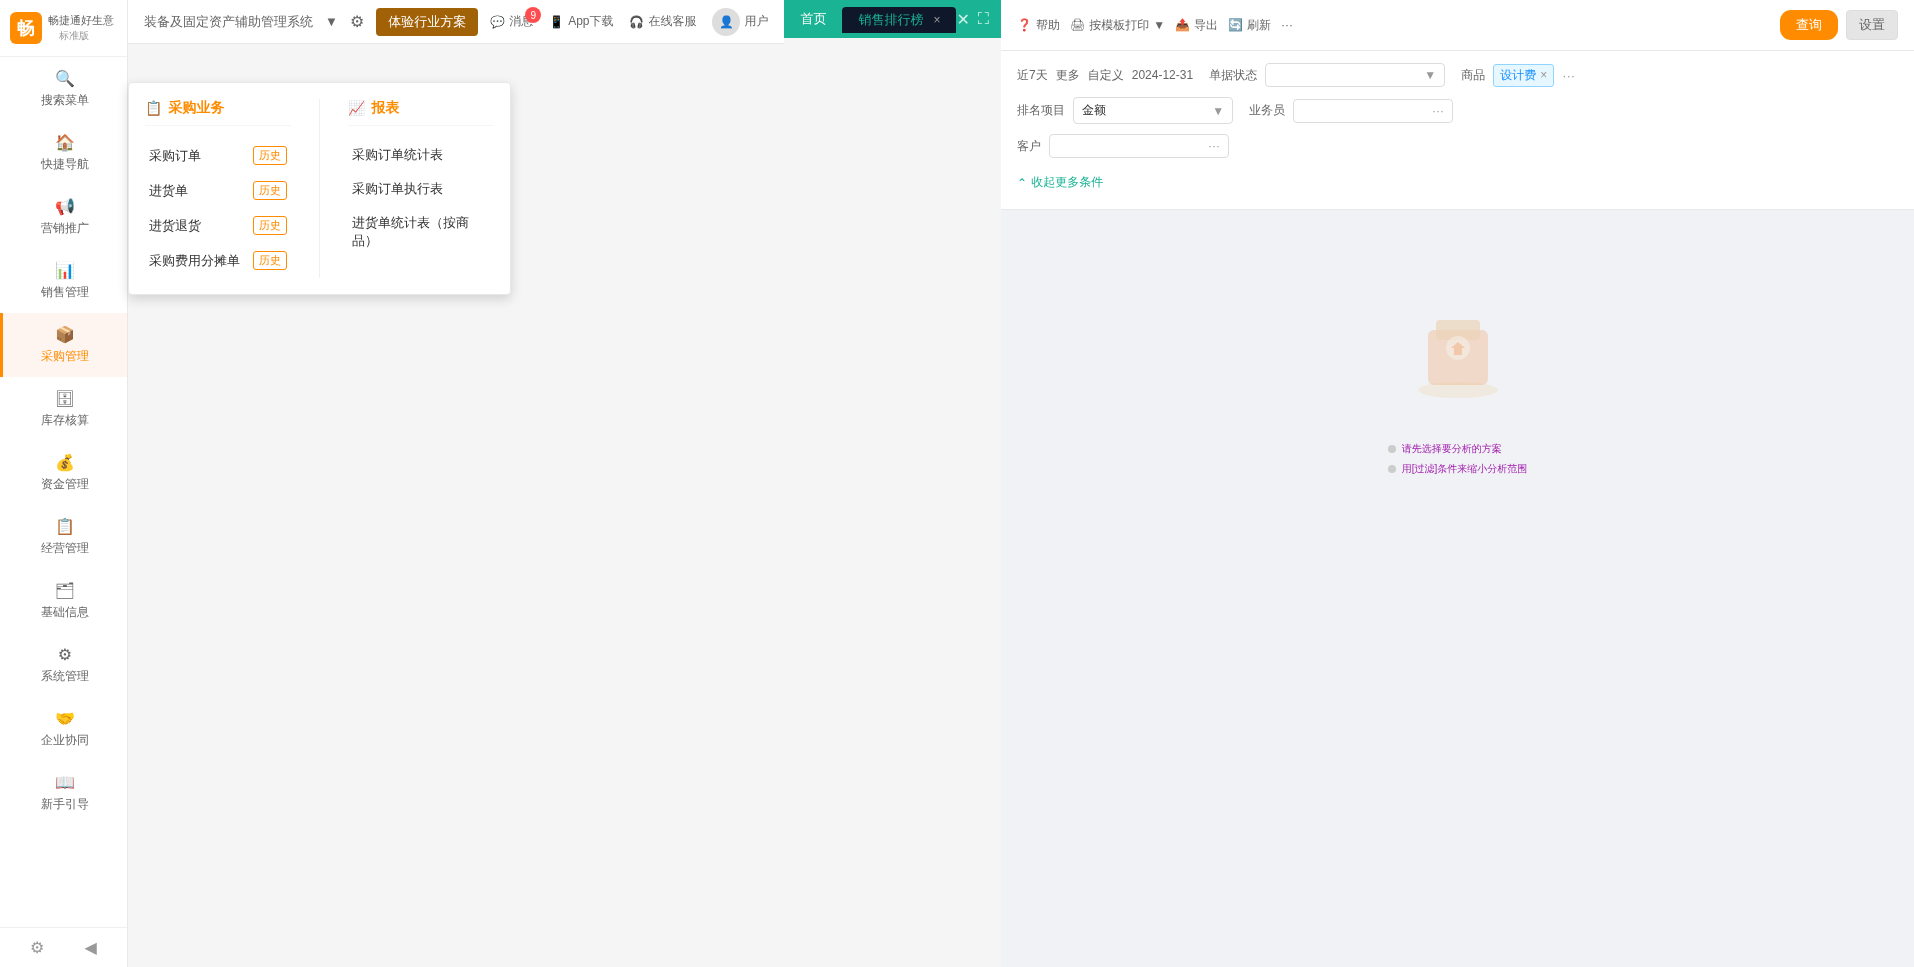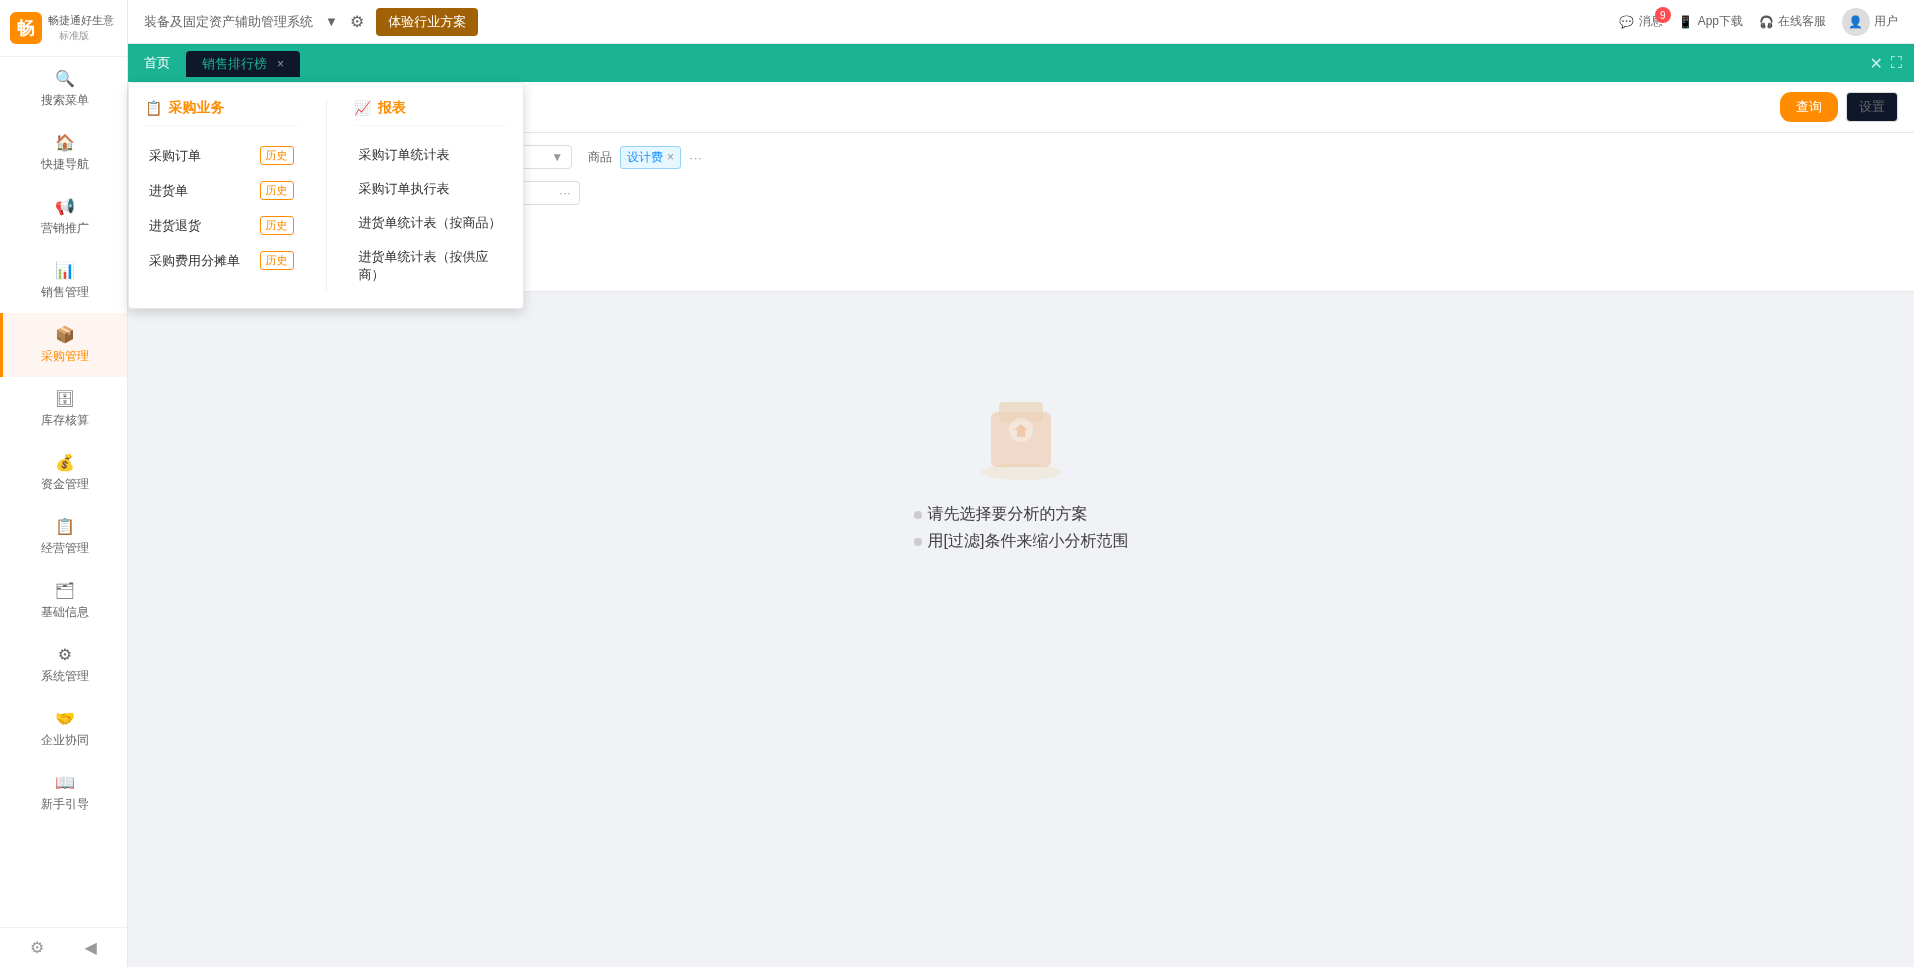--- a/index.html
+++ b/index.html
@@ -17,21 +17,21 @@
 
     .sidebar-nav { width: 100%; flex: 1; overflow-y: auto; }
     .nav-item { display: flex; flex-direction: column; align-items: center; padding: 12px 5px; cursor: pointer; color: #666; font-size: 12px; gap: 4px; border-left: 3px solid transparent; }
     .nav-item.active { background: #fff5f0; color: #ff8c00; border-left: 3px solid #ff8c00; }
     .nav-item .nav-icon { font-size: 16px; }
 
     .sidebar-bottom { width: 100%; padding: 10px; display: flex; justify-content: space-around; border-top: 1px solid #f0f0f0; }
     .sidebar-bottom-btn { color: #999; cursor: pointer; font-size: 16px; }
 
     
-    .main-content { flex: 1; display: flex; flex-direction: column; overflow: hidden; }
+    .main-content { flex: 1; display: flex; flex-direction: row; overflow: hidden; }
 
     
     .top-header { height: 44px; background: #fff; border-bottom: 1px solid #e8e8e8; display: flex; align-items: center; padding: 0 16px; gap: 12px; }
     .header-nav-btn { display: flex; align-items: center; gap: 4px; color: #666; font-size: 13px; cursor: pointer; }
     .header-settings-icon { color: #666; cursor: pointer; font-size: 16px; }
     .header-industry-btn { background: #a16207; color: white; border: none; border-radius: 4px; padding: 5px 12px; font-size: 13px; cursor: pointer; }
     .header-right { display: flex; align-items: center; gap: 16px; margin-left: auto; }
     .header-right-item { display: flex; align-items: center; gap: 4px; color: #666; font-size: 12px; cursor: pointer; }
     .user-avatar { width: 28px; height: 28px; background: #ddd; border-radius: 50%; display: flex; align-items: center; justify-content: center; font-size: 12px; color: #666; }
 
@@ -46,38 +46,38 @@
     .tab-action-btn { color: rgba(255,255,255,0.8); cursor: pointer; font-size: 16px; }
 
     
     .content-area { flex: 1; background: #f0f2f5; overflow: auto; position: relative; }
 
     
     .content-toolbar { background: #fff; padding: 10px 16px; display: flex; align-items: center; gap: 10px; border-bottom: 1px solid #e8e8e8; }
     .toolbar-btn { display: flex; align-items: center; gap: 4px; color: #666; font-size: 12px; cursor: pointer; }
     .toolbar-right { margin-left: auto; display: flex; gap: 8px; }
     .btn-query { background: #ff8c00; color: white; border: none; border-radius: 11px; padding: 6px 16px; font-size: 13px; cursor: pointer; }
-    .btn-settings { background: #0f172a; color: #666; border: 1px solid #ddd; border-radius: 4px; padding: 5px 12px; font-size: 13px; cursor: pointer; }
+    .btn-settings { background: #e5e5e5; color: #666; border: 1px solid #ddd; border-radius: 4px; padding: 5px 12px; font-size: 13px; cursor: pointer; }
 
     
     .filter-area { background: #fff; padding: 12px 16px; border-bottom: 1px solid #e8e8e8; }
     .filter-row { display: flex; align-items: center; gap: 16px; margin-bottom: 10px; flex-wrap: wrap; }
     .filter-item { display: flex; align-items: center; gap: 8px; }
     .filter-label { color: #666; font-size: 12px; white-space: nowrap; }
     .filter-input { border: 1px solid #ddd; border-radius: 4px; padding: 4px 8px; font-size: 12px; color: #333; min-width: 120px; display: flex; align-items: center; gap: 4px; cursor: pointer; }
     .filter-input .arrow { color: #999; margin-left: auto; }
     .filter-tag { background: #e6f7ff; border: 1px solid #91d5ff; border-radius: 3px; padding: 2px 6px; font-size: 12px; color: #1890ff; display: flex; align-items: center; gap: 4px; }
     .filter-tag-close { cursor: pointer; color: #999; }
     .filter-more { color: #666; font-size: 12px; cursor: pointer; }
     .filter-dots { color: #999; cursor: pointer; }
     .collapse-btn { color: #1ab394; font-size: 12px; cursor: pointer; display: flex; align-items: center; gap: 4px; margin: 0 auto; }
 
     
     .empty-state { display: flex; flex-direction: column; align-items: center; justify-content: center; padding: 80px 20px; }
-    .empty-text { color: #404040; font-size: 16px; margin-top: 12px; text-align: left; }
+    .empty-text { color: #a21caf; font-size: 10px; margin-top: 32px; text-align: left; }
     .empty-text p { margin-bottom: 6px; display: flex; align-items: center; gap: 6px; }
     .empty-dot { width: 8px; height: 8px; background: #ccc; border-radius: 50%; display: inline-block; }
 
     
     .dropdown-menu { position: fixed; top: 82px; left: 128px; background: #fff; border: 1px solid #e8e8e8; border-radius: 4px; box-shadow: 0 4px 12px rgba(0,0,0,0.15); z-index: 1000; display: flex; min-width: 360px; padding: 16px; gap: 20px; }
     .menu-section { flex: 1; }
     .menu-section-title { display: flex; align-items: center; gap: 6px; font-size: 14px; font-weight: bold; color: #ff8c00; margin-bottom: 12px; padding-bottom: 8px; border-bottom: 1px solid #f5f5f5; }
     .menu-item { display: flex; align-items: center; justify-content: space-between; padding: 8px 4px; font-size: 13px; color: #333; cursor: pointer; gap: 8px; }
     .history-badge { background: #fff; border: 1px solid #ff8c00; color: #ff8c00; border-radius: 3px; padding: 1px 5px; font-size: 11px; }
 
@@ -349,17 +349,14 @@
     </div>
     <div class="menu-item">
       <span>采购订单统计表</span>
     </div>
     <div class="menu-item">
       <span>采购订单执行表</span>
     </div>
     <div class="menu-item">
       <span>进货单统计表（按商品）</span>
     </div>
-    <div class="menu-item">
-      <span>进货单统计表（按供应商）</span>
-    </div>
   </div>
 </div>
 
 </body></html>

